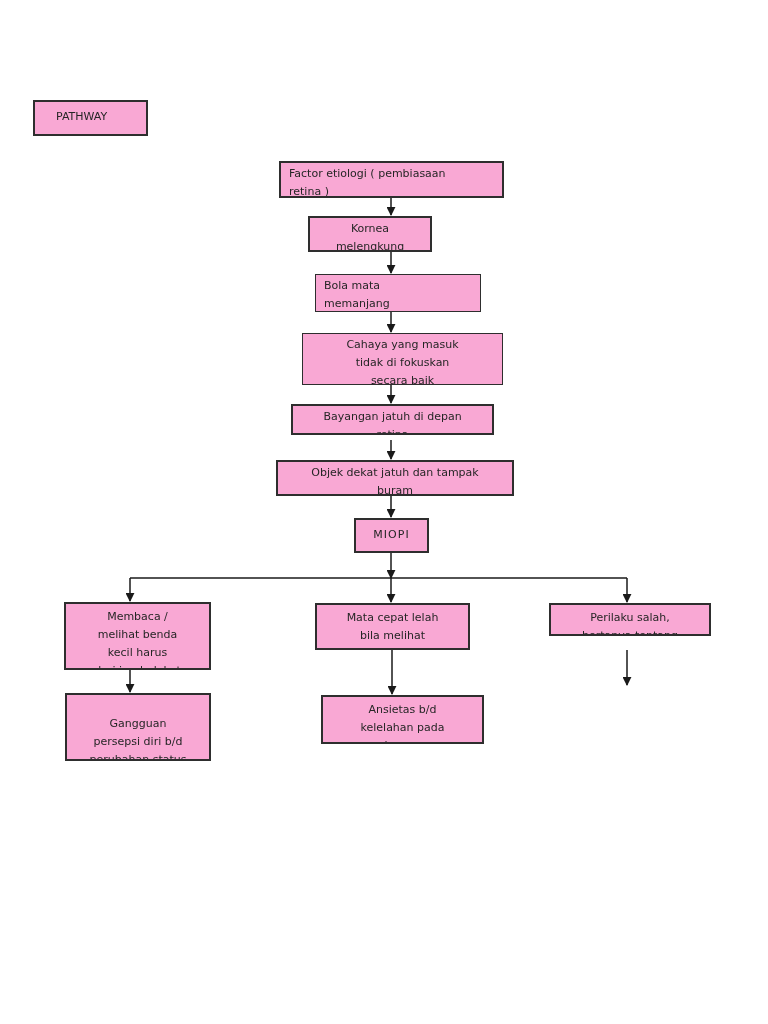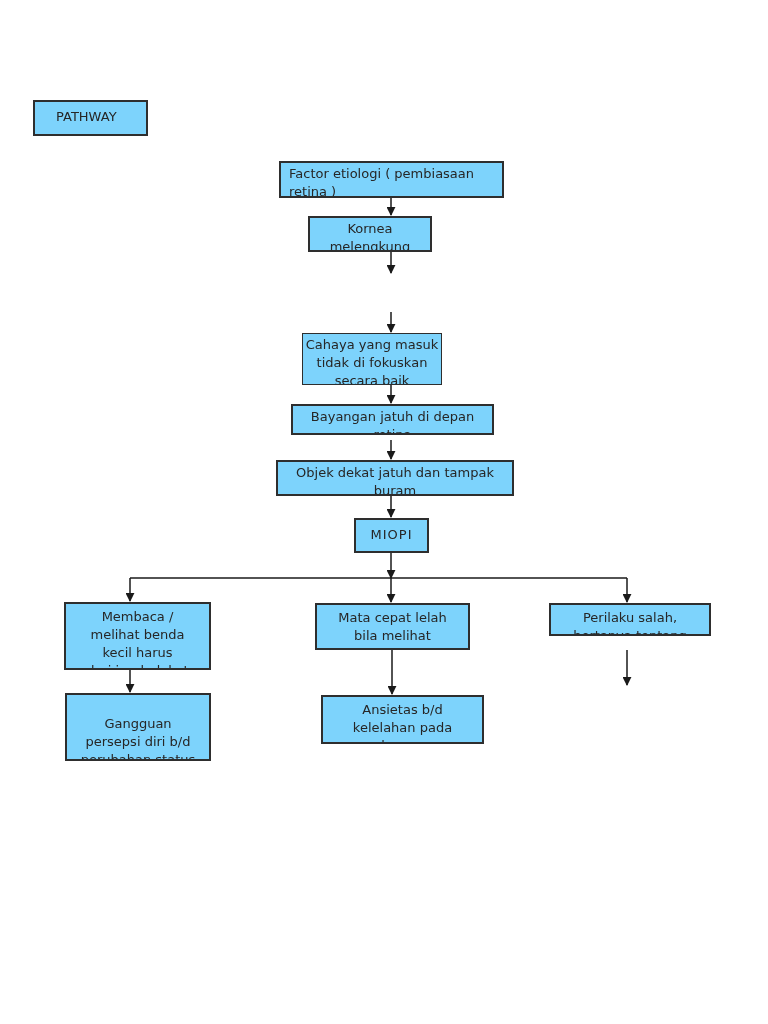--- a/index.html
+++ b/index.html
@@ -1,21 +1,21 @@
 <!DOCTYPE html>
 <html><head>
 <meta charset="utf-8">
 <style>
   html,body{margin:0;padding:0;}
   body{width:768px;height:1024px;background:#ffffff;position:relative;
        font-family:"DejaVu Sans","Liberation Sans",sans-serif;}
   .page{position:absolute;left:0;top:0;width:768px;height:1024px;background:#ffffff;overflow:hidden;}
   svg.connectors{position:absolute;left:0;top:0;width:768px;height:1024px;pointer-events:none;}
-  .box{position:absolute;box-sizing:border-box;background:#7dd3fc;border:2px solid #2e2e2e;
-       color:#262626;font-size:13px;line-height:18px;white-space:pre-line;overflow:hidden;
+  .box{position:absolute;box-sizing:border-box;background:#f9a8d4;border:2px solid #2e2e2e;
+       color:#262626;font-size:11px;line-height:18px;white-space:pre-line;overflow:hidden;
        text-align:center;padding-top:2px;}
   .box.left{text-align:left;padding-left:8px;}
   .box.thin{border-width:1px;}
   .box.title{text-align:left;padding:6px 0 0 21px;}
   .box.miopi{letter-spacing:1px;padding-top:6px;text-align:center;}
 </style>
 </head>
 <body>
 
 <div class="page">
@@ -45,22 +45,24 @@
   </svg>
 
   <div class="box title" style="left:33px;top:100px;width:115px;height:36px;">PATHWAY</div>
 
   <div class="box left" style="left:279px;top:161px;width:225px;height:37px;">Factor etiologi ( pembiasaan
 retina )</div>
 
   <div class="box" style="left:308px;top:216px;width:124px;height:36px;">Kornea
 melengkung</div>
 
+  <div class="box left thin" style="left:315px;top:274px;width:166px;height:38px;">Bola mata
+memanjang</div>
 
-  <div class="box thin" style="left:302px;top:333px;width:140px;height:52px;">Cahaya yang masuk
+  <div class="box thin" style="left:302px;top:333px;width:201px;height:52px;">Cahaya yang masuk
 tidak di fokuskan
 secara baik</div>
 
   <div class="box" style="left:291px;top:404px;width:203px;height:31px;">Bayangan jatuh di depan
 retina</div>
 
   <div class="box" style="left:276px;top:460px;width:238px;height:36px;">Objek dekat jatuh dan tampak
 buram</div>
 
   <div class="box miopi" style="left:354px;top:518px;width:75px;height:35px;">MIOPI</div>

